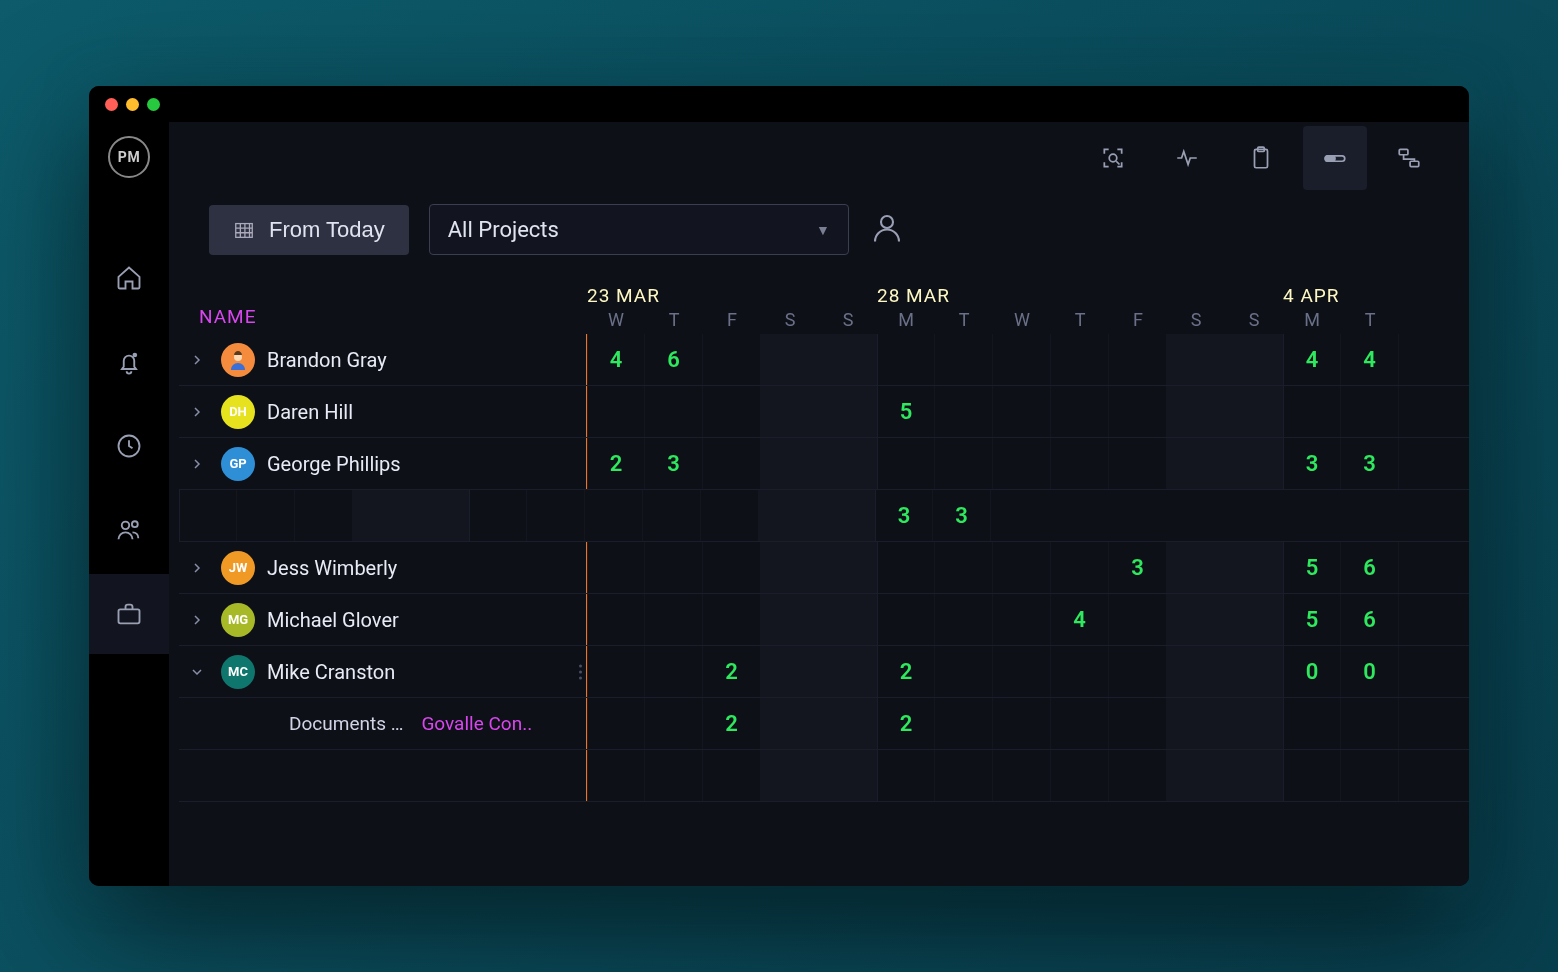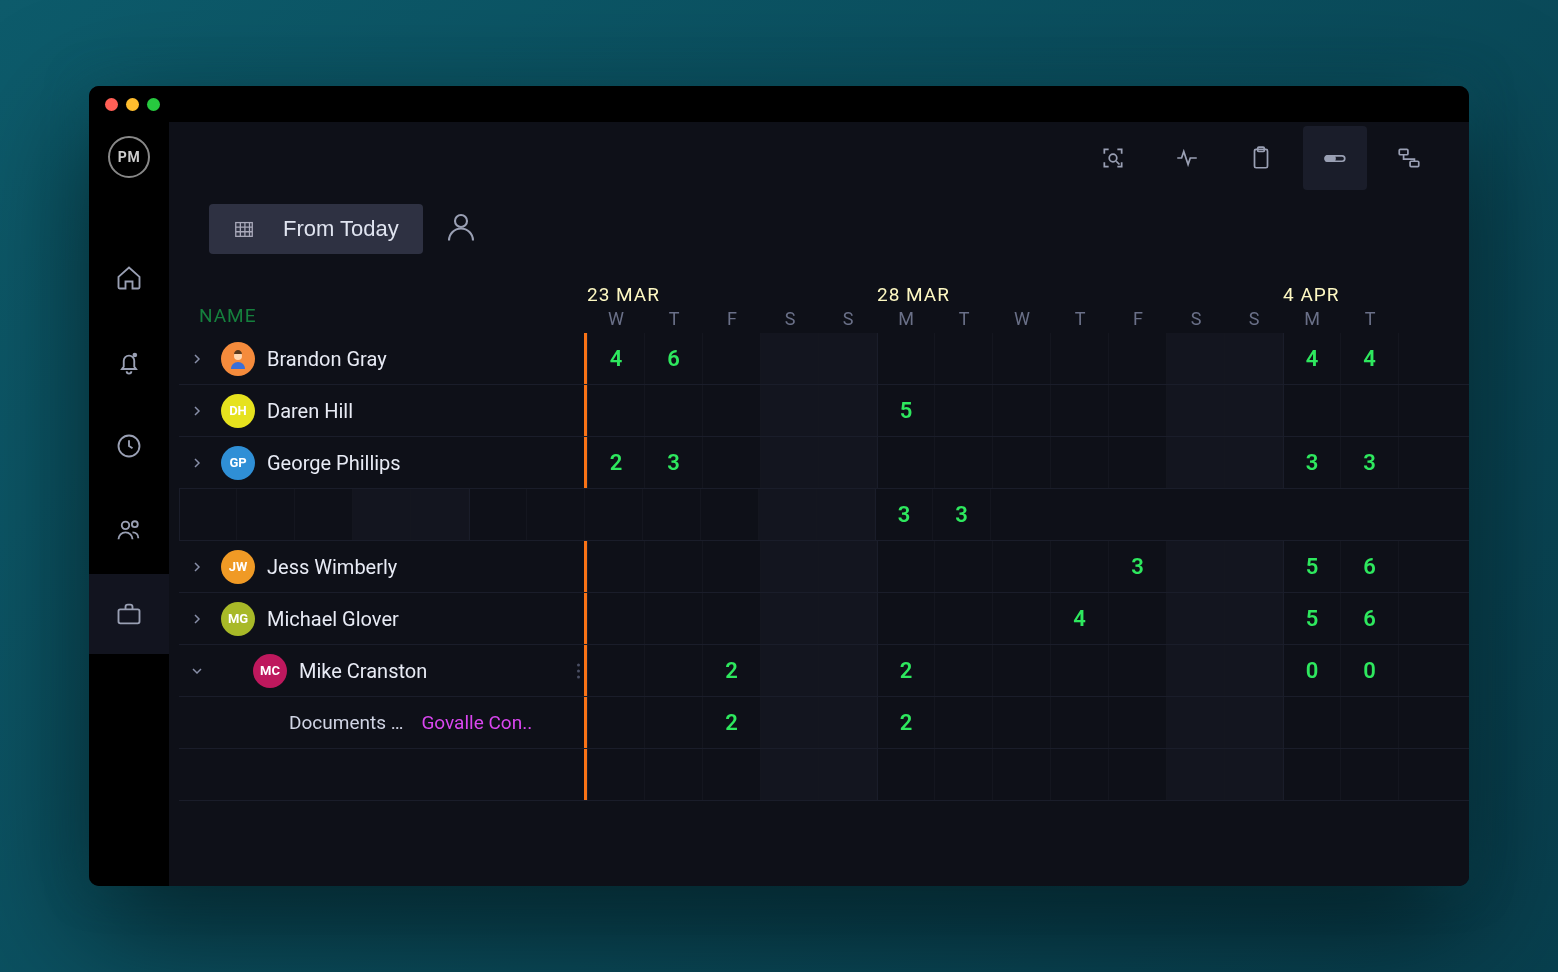--- a/index.html
+++ b/index.html
@@ -80,21 +80,21 @@
   .top-icon svg { width: 26px; height: 26px; stroke: currentColor; fill: none; stroke-width: 1.6; }
 
   .toolbar {
     display: flex; align-items: center; gap: 20px;
     padding: 10px 40px 24px 40px;
   }
   .btn-from {
     background: #2e3142;
     border: none; border-radius: 4px;
     color: #e0e4f0; font-size: 22px;
-    padding: 12px 24px; display: flex; align-items: center; gap: 28px;
+    padding: 12px 24px; display: flex; align-items: center; gap: 14px;
     cursor: pointer;
   }
   .btn-from svg { width: 22px; height: 22px; stroke: #aab; fill: none; stroke-width: 1.4; }
   .select-proj {
     border: 1px solid #3a3e52; background: #12141f;
     color: #e0e4f0; font-size: 22px;
     padding: 12px 18px; width: 420px; border-radius: 4px;
     display: flex; align-items: center; justify-content: space-between;
     cursor: pointer;
   }
@@ -105,42 +105,42 @@
   .grid-area {
     flex: 1; overflow: hidden; display: flex; flex-direction: column;
     padding-left: 10px;
   }
   .header-row { display: flex; }
   .name-col {
     width: 408px; flex-shrink: 0;
     padding-left: 20px;
     display: flex; flex-direction: column; justify-content: flex-end;
   }
-  .name-label { color: #15803d; font-size: 19px; letter-spacing: 1px; padding-bottom: 6px; }
+  .name-label { color: #d946ef; font-size: 19px; letter-spacing: 1px; padding-bottom: 6px; }
   .days-col { flex: 1; display: flex; flex-direction: column; }
   .month-row {
     display: flex; color: #fef9c3; font-size: 19px; letter-spacing: 1px;
     height: 28px; align-items: flex-end;
   }
   .month-label { width: 58px; white-space: nowrap; }
   .dow-row { display: flex; }
   .dow-cell {
     width: 58px; color: #6a7088; font-size: 18px; text-align: center;
     padding: 2px 0 4px 0;
   }
 
   .rows { display: flex; flex-direction: column; }
   .row {
     display: flex; height: 52px; align-items: stretch;
     border-bottom: 1px solid #1a1d2a;
   }
   .row .name-cell {
     width: 408px; flex-shrink: 0; display: flex; align-items: center;
     padding-left: 6px; gap: 12px; color: #e8ebf5; font-size: 20px;
-    border-right: 3px solid #f97316;
+    border-right: 1px solid #f97316;
     position: relative;
   }
   .chev {
     width: 24px; height: 24px; display: flex; align-items: center; justify-content: center;
     color: #888fa8; cursor: pointer;
   }
   .chev svg { width: 16px; height: 16px; stroke: currentColor; fill: none; stroke-width: 2.2; }
   .avatar {
     width: 34px; height: 34px; border-radius: 50%;
     display: flex; align-items: center; justify-content: center;
@@ -247,20 +247,24 @@
       </div>
 
       <div class="toolbar">
         <button class="btn-from">
           <svg viewBox="0 0 24 24">
               <rect x="3" y="5" width="18" height="15"></rect>
               <path d="M3 10h18M3 15h18M8 5v15M13 5v15M18 5v15"></path>
             </svg>
           <span>From Today</span>
         </button>
+        <div class="select-proj">
+          <span>All Projects</span>
+          <span class="caret">▼</span>
+        </div>
         <div class="user-filter">
           <svg viewBox="0 0 24 24">
               <circle cx="12" cy="8" r="4"></circle>
               <path d="M4 21c0-4.4 3.6-8 8-8s8 3.6 8 8"></path>
             </svg>
         </div>
       </div>
 
       <div class="grid-area">
         <div class="header-row">
@@ -462,21 +466,21 @@
                 <div class="cell">6</div>
               </div>
             </div>
             <div class="row">
               <div class="name-cell">
                 <div class="chev">
                   <svg viewBox="0 0 24 24">
                     <path d="M6 9l6 6 6-6"></path>
                   </svg>
                 </div>
-                <div class="avatar" style="background: #be185d; margin-left: 32px;">MC</div>
+                <div class="avatar" style="background: #0f766e;">MC</div>
                 <span>Mike Cranston</span>
                 <div class="drag-dots">
                   <span></span>
                   <span></span>
                   <span></span>
                 </div>
               </div>
               <div class="data">
                 <div class="cell mon-left"></div>
                 <div class="cell"></div>

